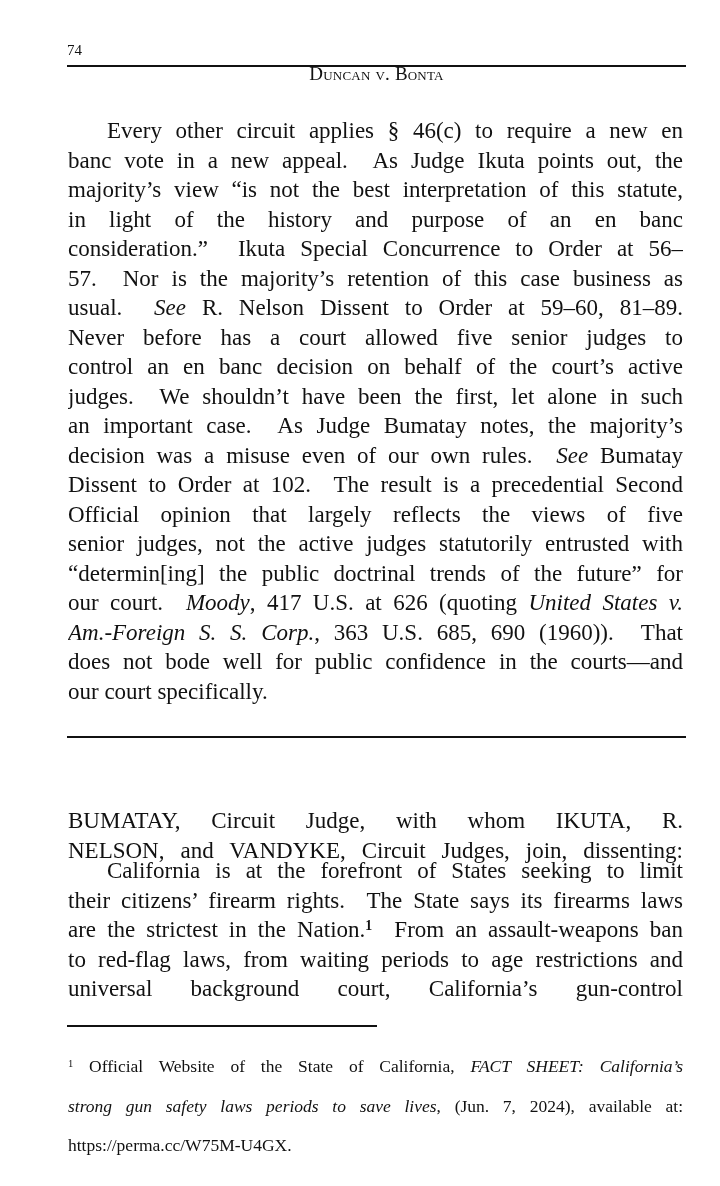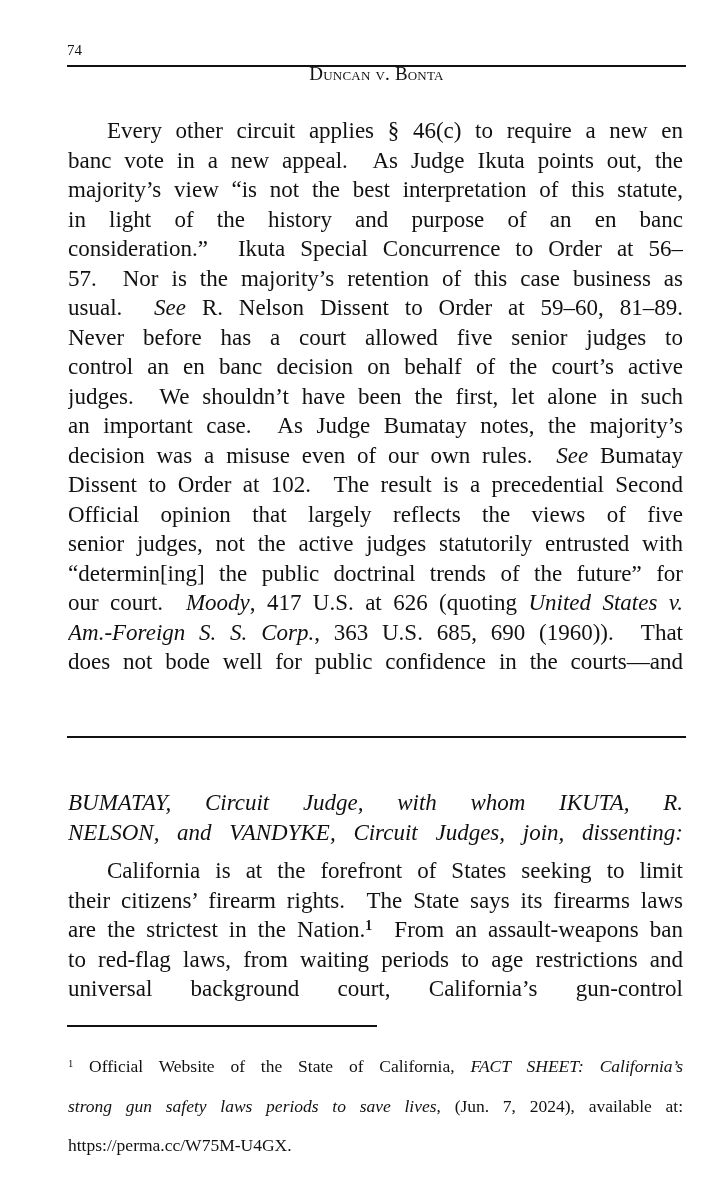--- a/index.html
+++ b/index.html
@@ -43,25 +43,26 @@
     <div class="line">judges.&nbsp; We shouldn’t have been the first, let alone in such</div>
     <div class="line">an important case.&nbsp; As Judge Bumatay notes, the majority’s</div>
     <div class="line">decision was a misuse even of our own rules.&nbsp; <i>See</i> Bumatay</div>
     <div class="line">Dissent to Order at 102.&nbsp; The result is a precedential Second</div>
     <div class="line">Official opinion that largely reflects the views of five</div>
     <div class="line">senior judges, not the active judges statutorily entrusted with</div>
     <div class="line">“determin[ing] the public doctrinal trends of the future” for</div>
     <div class="line">our court.&nbsp; <i>Moody</i>, 417 U.S. at 626 (quoting <i>United States v.</i></div>
     <div class="line"><i>Am.-Foreign S. S. Corp.</i>, 363 U.S. 685, 690 (1960)).&nbsp; That</div>
     <div class="line">does not bode well for public confidence in the courts—and</div>
+    <div class="line last">our court specifically.</div>
   </div>
 
 <div class="rule-mid"></div>
 
-<div class="block" style="top:788px;font-style:italic;">
+<div class="block" style="top:806px;">
     <div class="line">BUMATAY, Circuit Judge, with whom IKUTA, R.</div>
     <div class="line">NELSON, and VANDYKE, Circuit Judges, join, dissenting:</div>
   </div>
 
 <div class="block" style="top:856px;">
     <div class="line indent">California is at the forefront of States seeking to limit</div>
     <div class="line">their citizens’ firearm rights.&nbsp; The State says its firearms laws</div>
     <div class="line">are the strictest in the Nation.<sup>1</sup>&nbsp; From an assault-weapons ban</div>
     <div class="line">to red-flag laws, from waiting periods to age restrictions and</div>
     <div class="line">universal background court, California’s gun-control</div>

